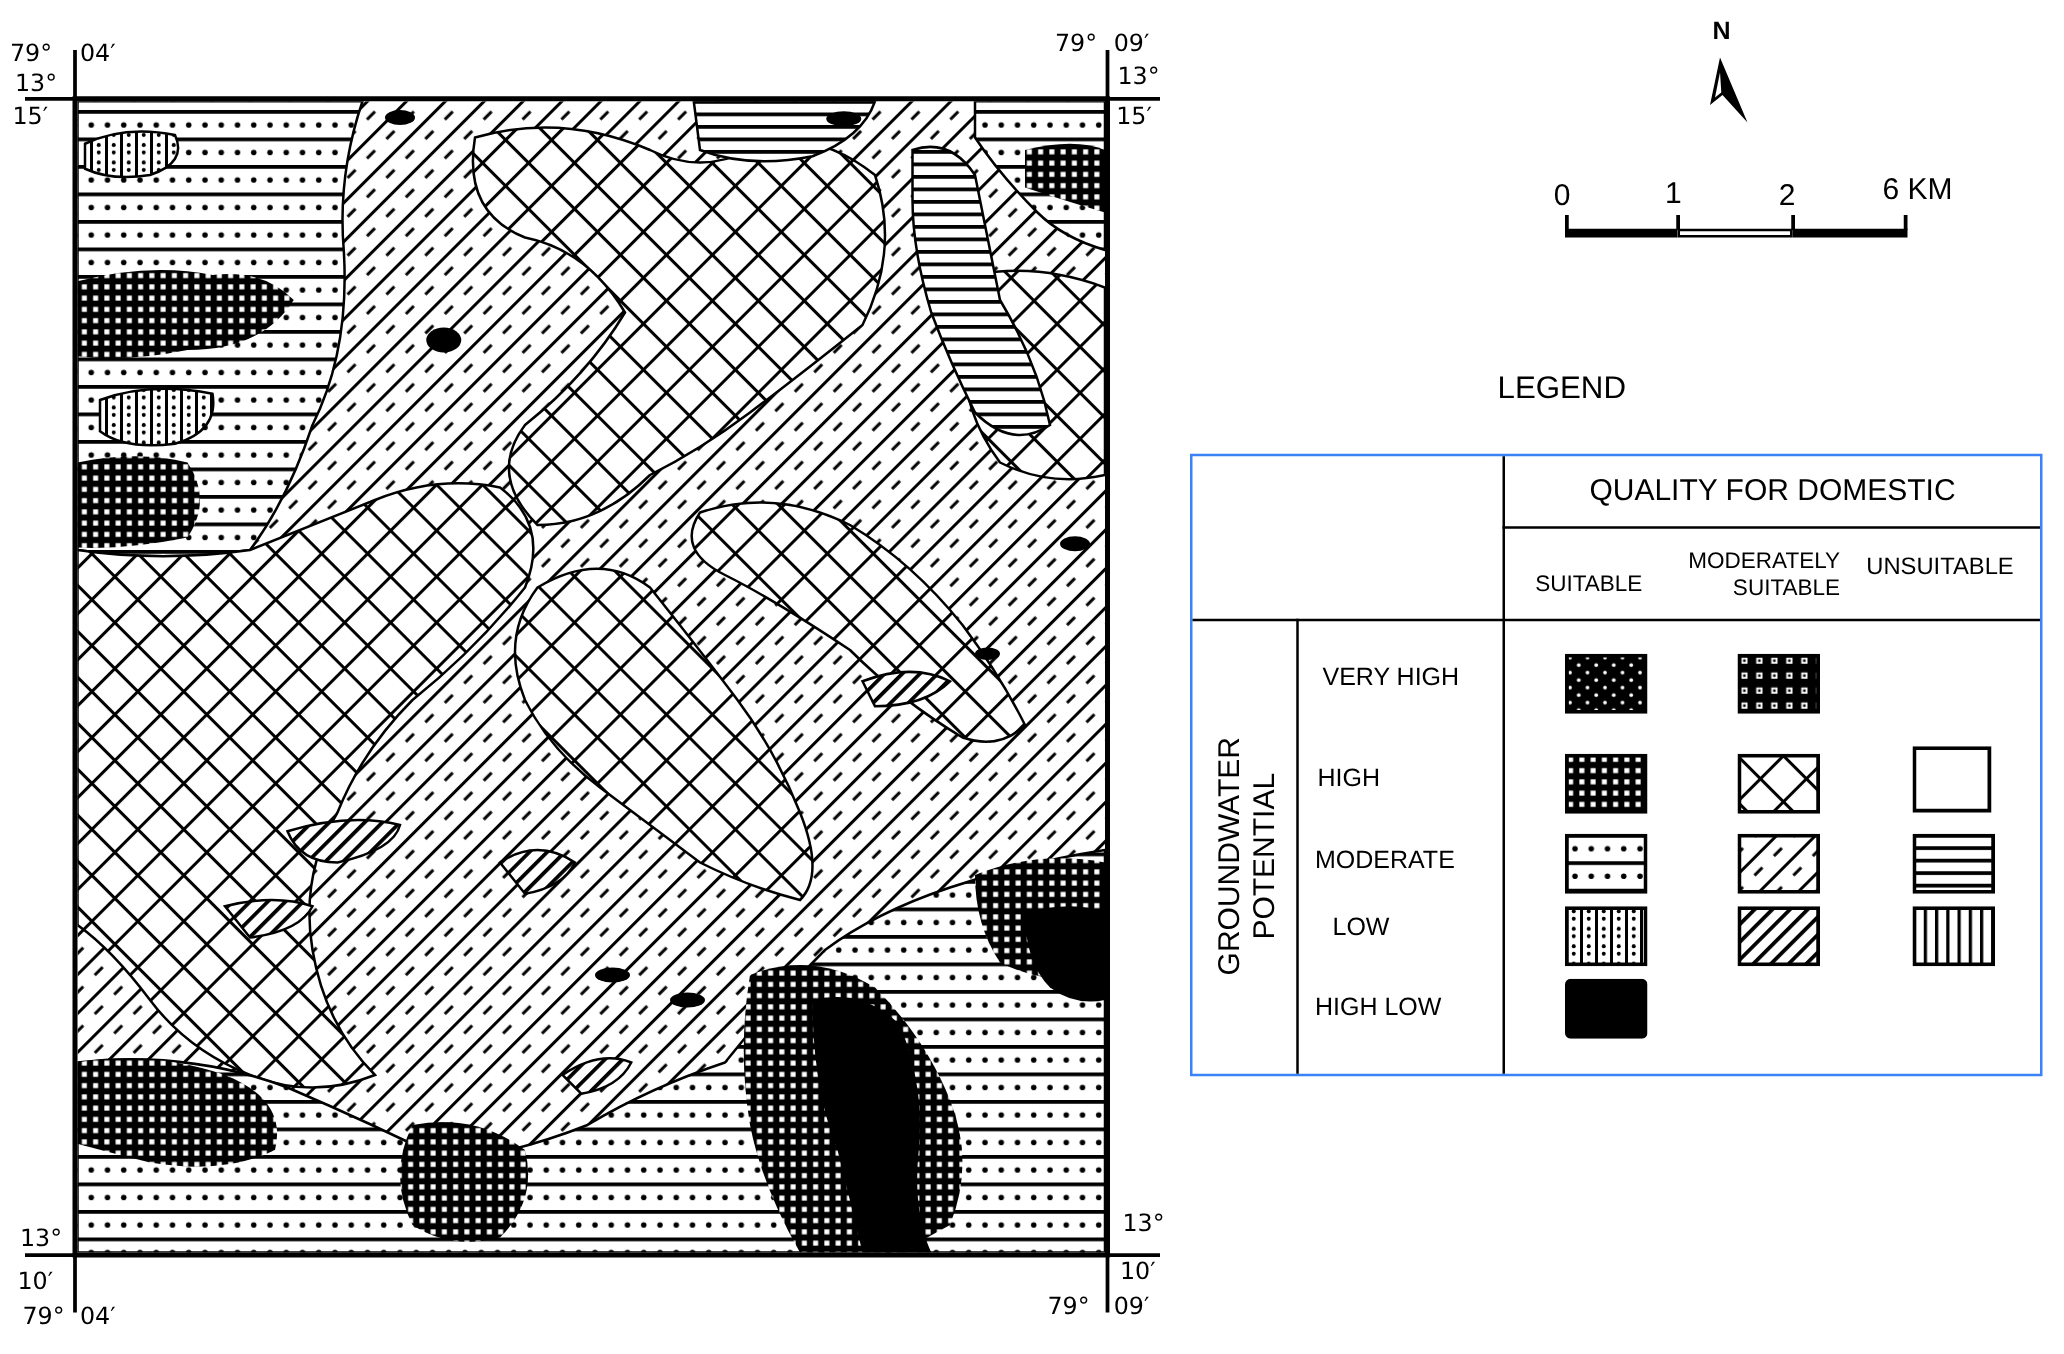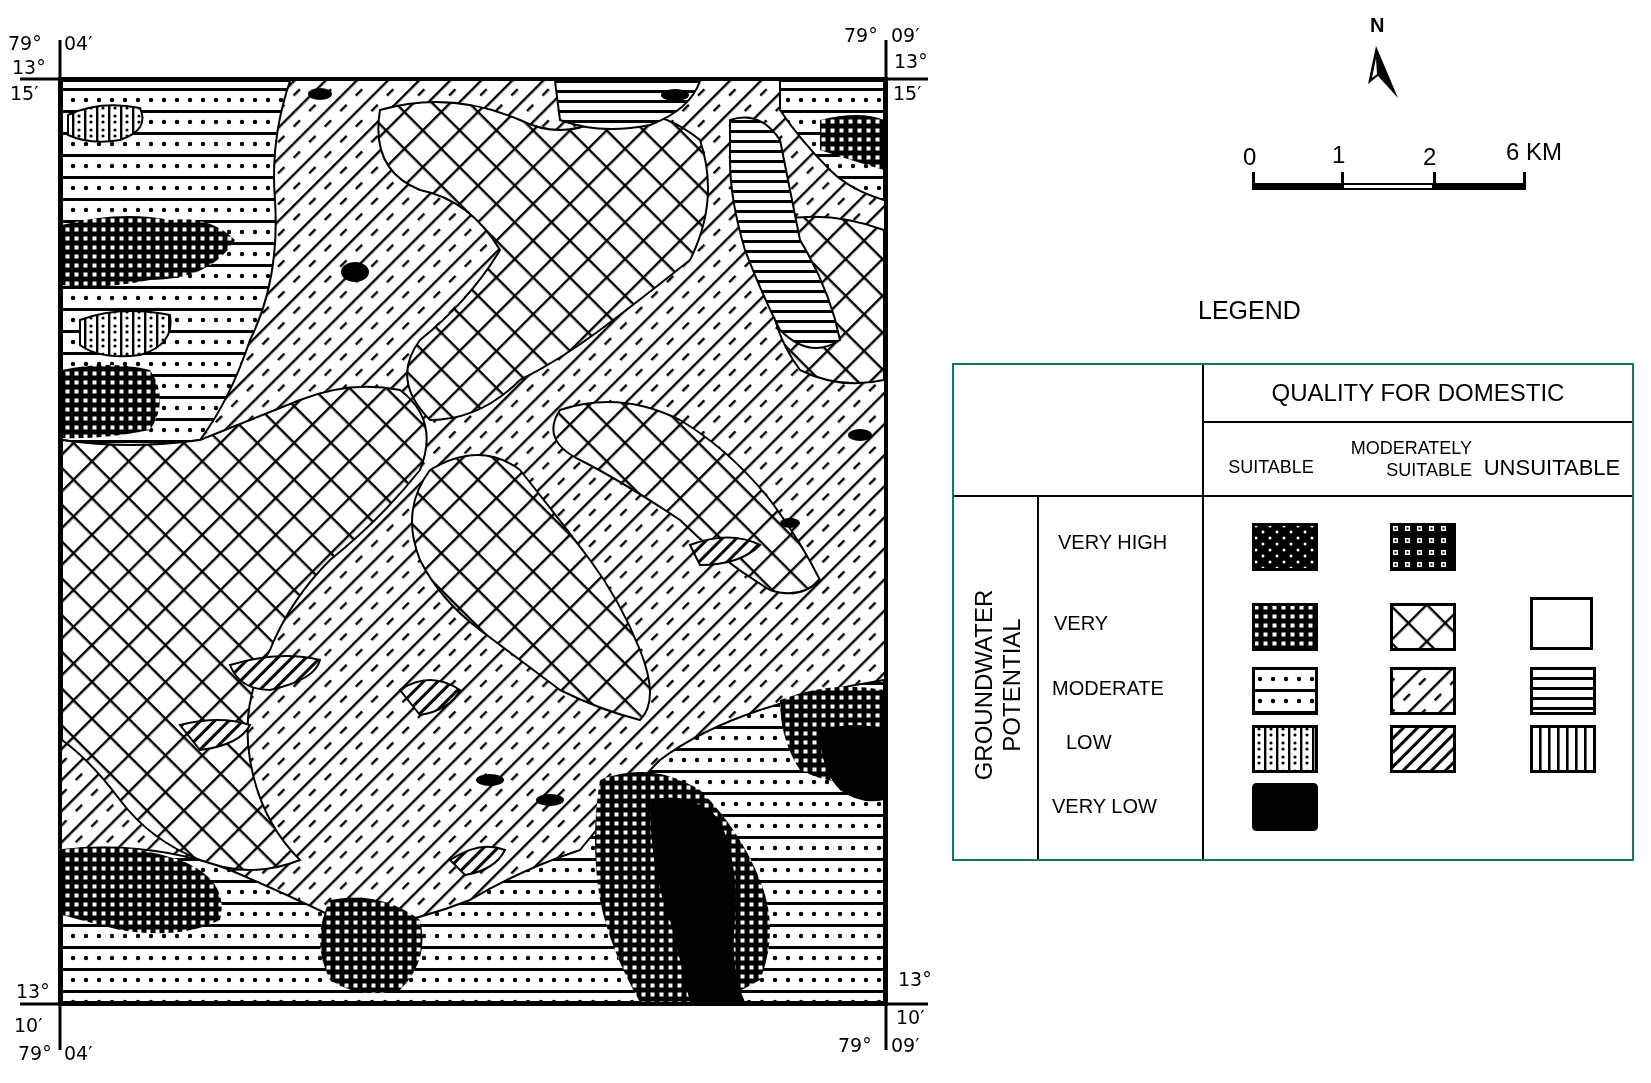--- a/index.html
+++ b/index.html
@@ -2,21 +2,21 @@
 <html><head>
 <meta charset="utf-8">
 <style>
   html, body { margin:0; padding:0; background:#ffffff; }
   body { width:1651px; height:1083px; position:relative; overflow:hidden;
          font-family:"Liberation Sans", sans-serif; color:#000; }
   .abs { position:absolute; }
   .coord { position:absolute; font-family:"DejaVu Sans", sans-serif; font-size:19px; line-height:1; color:#000; }
   .tick { position:absolute; background:#000; }
   #legend-title { position:absolute; left:1198px; top:296px; font-size:25px; text-underline-offset:4px; }
-  #legend-table { position:absolute; left:952px; top:363px; width:682px; height:498px; border:2px solid #0f766e; box-sizing:border-box; }
+  #legend-table { position:absolute; left:952px; top:363px; width:682px; height:498px; border:2px solid #3b82f6; box-sizing:border-box; }
   .vline, .hline { position:absolute; background:#000; }
   .hdr { position:absolute; text-align:center; white-space:nowrap; }
   .rowlbl { position:absolute; font-size:20px; white-space:nowrap; }
   #scale-bar { position:absolute; left:1252px; top:181px; width:274px; height:8px; }
   .scale-lbl { position:absolute; font-size:24px; line-height:1; }
 </style>
 </head>
 <body>
 
 <svg class="abs" style="left:0;top:0" width="1651" height="1083">
@@ -182,32 +182,32 @@
   <div class="vline" style="left:83px;top:130px;width:2px;height:364px"></div>
   <div class="hline" style="left:248px;top:56px;width:430px;height:2px"></div>
   <div class="hline" style="left:0;top:130px;width:678px;height:2px"></div>
 
   <div class="hdr" style="left:250px;top:14px;width:428px;font-size:24px;">QUALITY FOR DOMESTIC</div>
   <div class="hdr" style="left:262px;top:92px;width:110px;font-size:18px;">SUITABLE</div>
   <div class="hdr" style="left:378px;top:72px;width:140px;font-size:18px;text-align:right;line-height:22px;">
     <div>MODERATELY</div>
     <div>SUITABLE</div>
   </div>
-  <div class="hdr" style="left:528px;top:90px;width:140px;font-size:22px;">UNSUITABLE</div>
+  <div class="hdr" style="left:528px;top:78px;width:140px;font-size:19px;">UNSUITABLE</div>
 
   <div class="abs" style="left:-74px;top:290px;width:240px;height:60px;transform:rotate(-90deg);transform-origin:center;text-align:center;font-size:24px;line-height:28px;">
     <div>GROUNDWATER</div>
     <div>POTENTIAL</div>
   </div>
 
   <div class="rowlbl" style="left:104px;top:166px">VERY HIGH</div>
-  <div class="rowlbl" style="left:100px;top:247px">VERY</div>
+  <div class="rowlbl" style="left:100px;top:247px">HIGH</div>
   <div class="rowlbl" style="left:98px;top:312px">MODERATE</div>
   <div class="rowlbl" style="left:112px;top:366px">LOW</div>
-  <div class="rowlbl" style="left:98px;top:430px">VERY LOW</div>
+  <div class="rowlbl" style="left:98px;top:430px">HIGH LOW</div>
 
   <svg class="abs" style="left:298px;top:158px" width="66" height="48">
       <rect x="1.5" y="1.5" width="63" height="45" fill="url(#p-bdots)" stroke="#000" stroke-width="3"></rect>
     </svg>
   <svg class="abs" style="left:298px;top:238px" width="66" height="48">
       <rect x="1.5" y="1.5" width="63" height="45" fill="url(#p-grid)" stroke="#000" stroke-width="3"></rect>
     </svg>
   <svg class="abs" style="left:298px;top:302px" width="66" height="48">
       <rect x="1.5" y="1.5" width="63" height="45" fill="url(#p-dothz)" stroke="#000" stroke-width="3"></rect>
     </svg>

